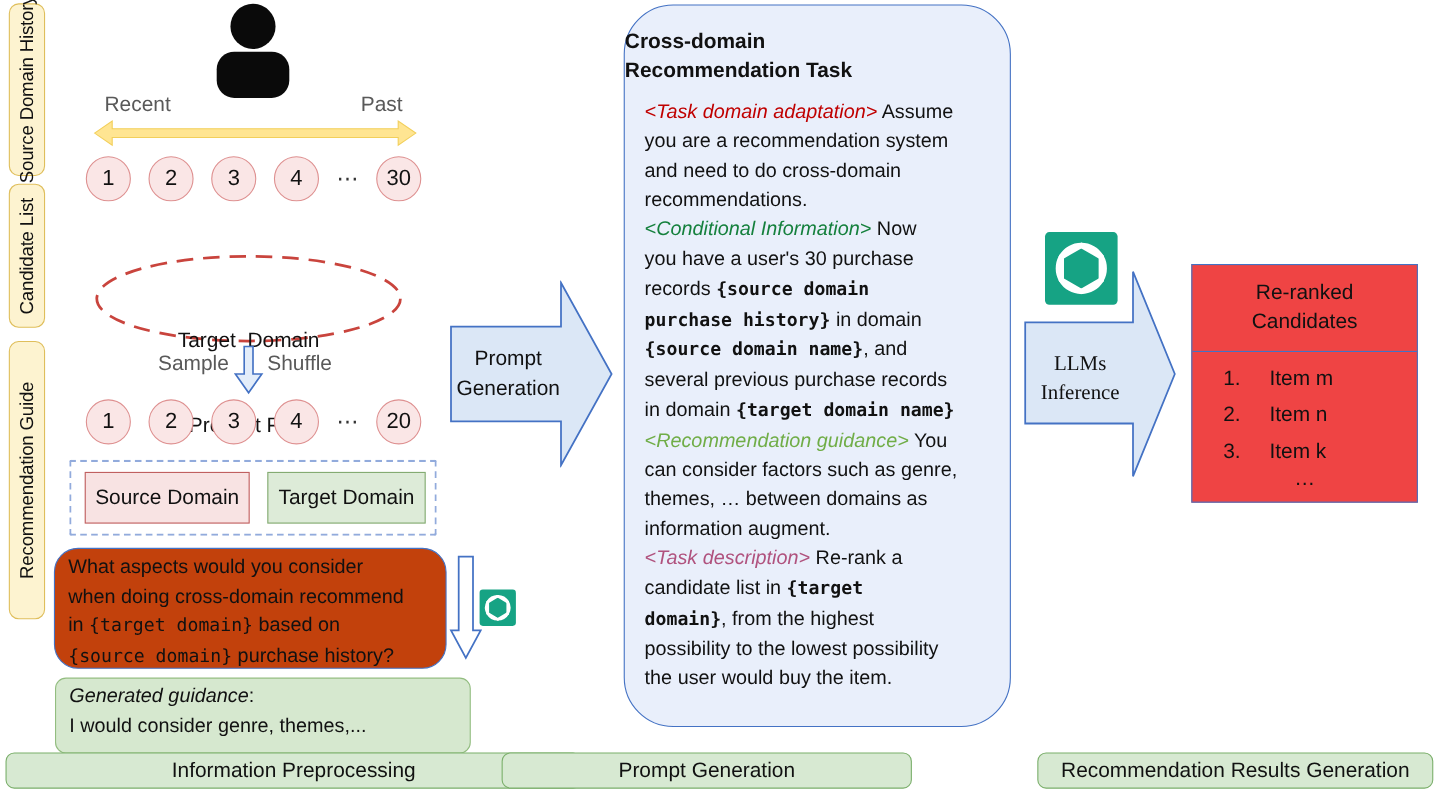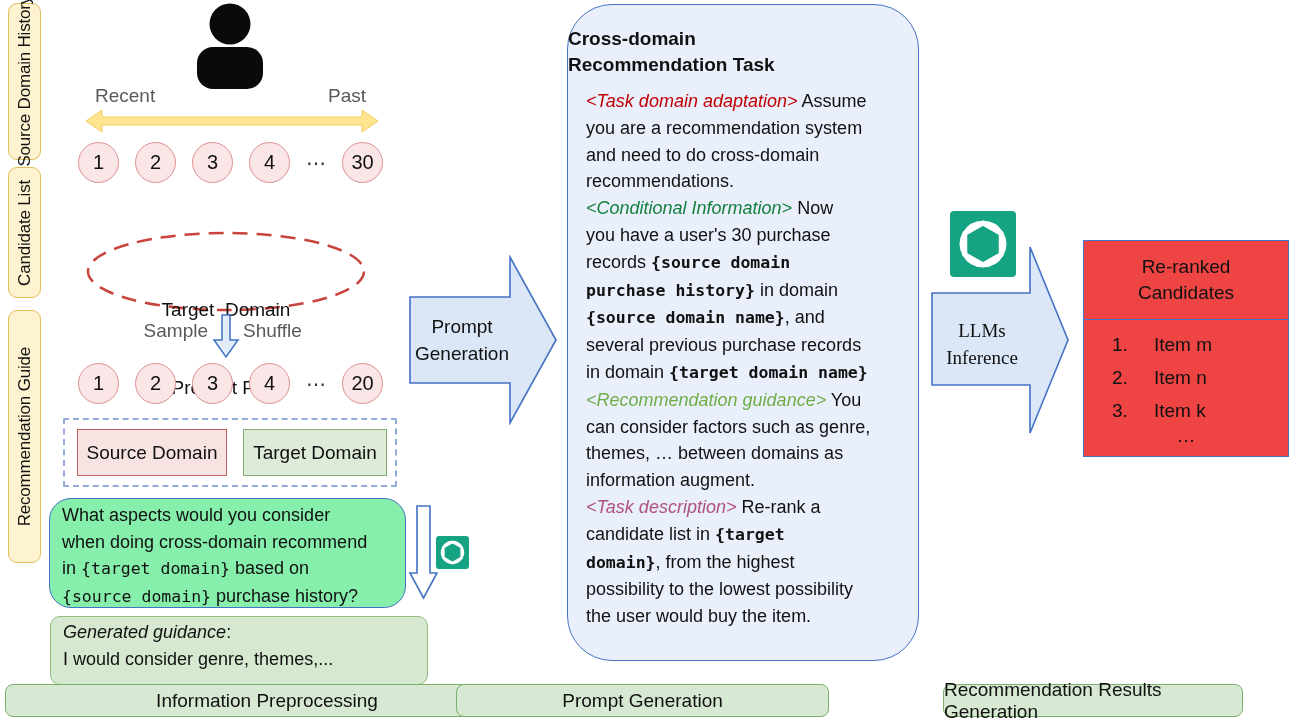--- a/index.html
+++ b/index.html
@@ -25,21 +25,21 @@
 
   
   .dash-box { position:absolute; left:63px; top:418px; width:334px; height:69px;
               border:2px dashed #92ABDC; border-radius:2px; }
   .domain-box { position:absolute; top:429px; height:47px; display:flex; align-items:center;
                 justify-content:center; font-size:19px; }
   .domain-pink  { left:77px; width:150px; background:#F8E3E3; border:1.5px solid #C06060; }
   .domain-green { left:243px; width:144px; background:#DDEBD8; border:1.5px solid #84AB72; }
 
   
-  .question-box { position:absolute; left:49px; top:498px; width:357px; height:110px; background:#86efac;
+  .question-box { position:absolute; left:49px; top:498px; width:357px; height:110px; background:#c2410c;
                   border:1.6px solid #4472C4; border-radius:22px; padding:3px 12px; font-size:18px;
                   line-height:26.5px; white-space:pre-wrap; }
   .guidance-box { position:absolute; left:50px; top:616px; width:378px; height:69px; background:#D6E8CF;
                   border:1.5px solid #93BD80; border-radius:10px; padding:2px 12px; font-size:18px; line-height:26.5px; }
   .guidance-title { font-style:italic; }
 
   
   .task-box { position:absolute; left:567px; top:4px; width:352px; height:657px; background:#E9EFFB;
               border:1.6px solid #4472C4; border-radius:45px; }
   .task-title { margin-top:21px; font-weight:bold; font-size:19px; line-height:26px; }
@@ -245,17 +245,17 @@
         <div class="result-dots">…</div>
       </div>
   </div>
 
   <div class="bbar" style="left:5px;width:524px;">
     <span>Information Preprocessing</span>
   </div>
   <div class="bbar" style="left:456px;width:373px;">
     <span>Prompt Generation</span>
   </div>
-  <div class="bbar" style="left:943px;width:300px;">
+  <div class="bbar" style="left:943px;width:360px;">
     <span>Recommendation Results Generation</span>
   </div>
 
 </div>
 
 </body></html>

